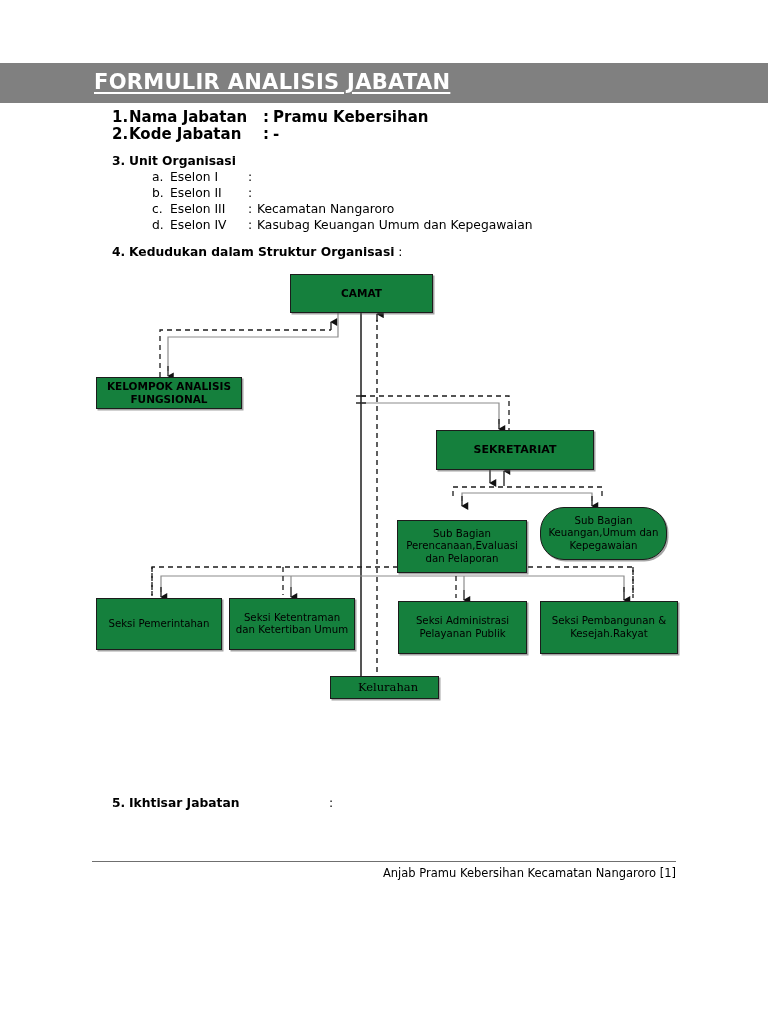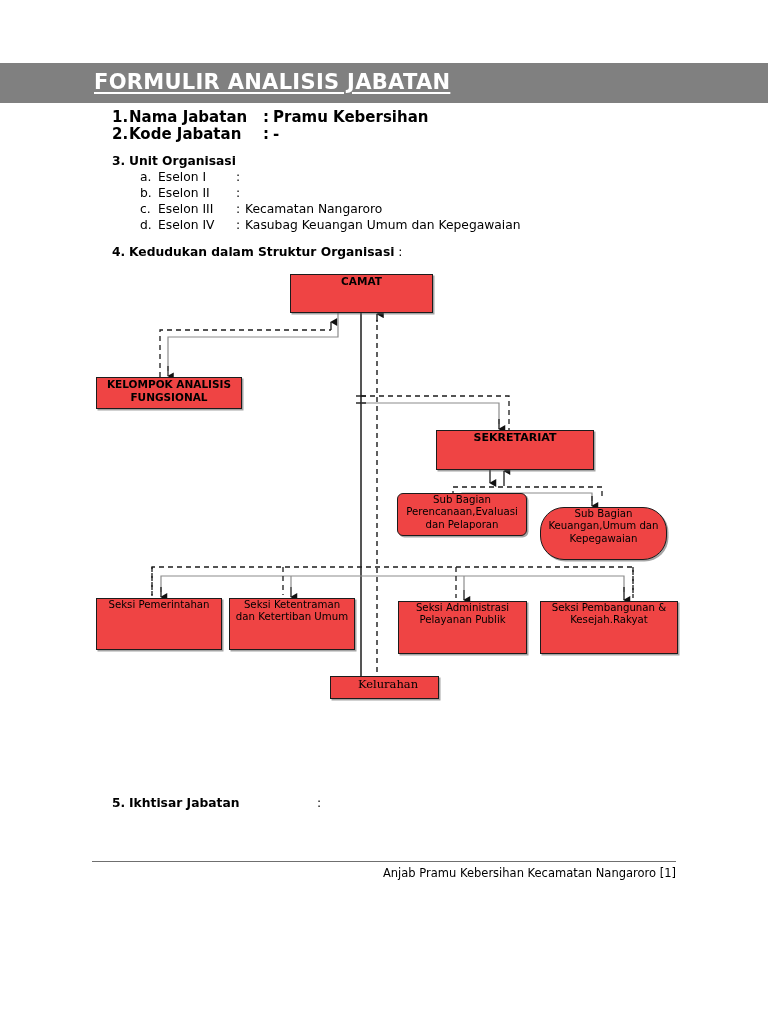--- a/index.html
+++ b/index.html
@@ -56,41 +56,43 @@
     font-weight: bold;
     white-space: nowrap;
   }
   .section-head .num { display: inline-block; width: 17px; }
 
   .sub-row {
     position: absolute;
     font-size: 12.3px;
     font-weight: normal;
     white-space: nowrap;
+    margin-left: 12px;
   }
   .sub-row .letter { display: inline-block; width: 18px; }
   .sub-row .lbl { display: inline-block; width: 78px; }
   .sub-row .colon { display: inline-block; width: 9px; }
 
   
   #org-chart {
     position: absolute;
     left: 0;
     top: 0;
     width: 768px;
     height: 1024px;
     pointer-events: none;
   }
 
   .node {
     position: absolute;
     border: 1.4px solid #1c1c1c;
-    background: #ef4444;
+    background: #15803d;
     box-sizing: border-box;
     display: flex;
+    align-items: center;
     justify-content: center;
     text-align: center;
     line-height: 1.22;
     box-shadow: 1.5px 1.5px 0 rgba(90,90,90,0.55);
   }
   .node-inner { padding: 0 3px; width: 100%; }
 
   .node.camat      { font-size: 10.5px; font-weight: bold; }
   .node.kelompok   { font-size: 10.5px; font-weight: bold; }
   .node.sekretariat{ font-size: 11px;   font-weight: bold; margin-left: 16px; }
@@ -218,21 +220,21 @@
 </div>
 
 <div class="node kelompok" style="left:96px; top:377px; width:146px; height:32px;">
   <div class="node-inner">KELOMPOK ANALISIS FUNGSIONAL</div>
 </div>
 
 <div class="node sekretariat" style="left:420px; top:430px; width:158px; height:40px;">
   <div class="node-inner">SEKRETARIAT</div>
 </div>
 
-<div class="node subbag" style="left:397px; top:493px; width:130px; height:43px;border-radius:6px;">
+<div class="node subbag" style="left:397px; top:520px; width:130px; height:53px;">
   <div class="node-inner">Sub Bagian Perencanaan,Evaluasi dan Pelaporan</div>
 </div>
 
 <div class="node subbag" style="left:540px; top:507px; width:127px; height:53px;border-radius:24px;">
   <div class="node-inner">Sub Bagian Keuangan,Umum dan Kepegawaian</div>
 </div>
 
 <div class="node seksi" style="left:96px; top:598px; width:126px; height:52px;">
   <div class="node-inner">Seksi Pemerintahan</div>
 </div>

